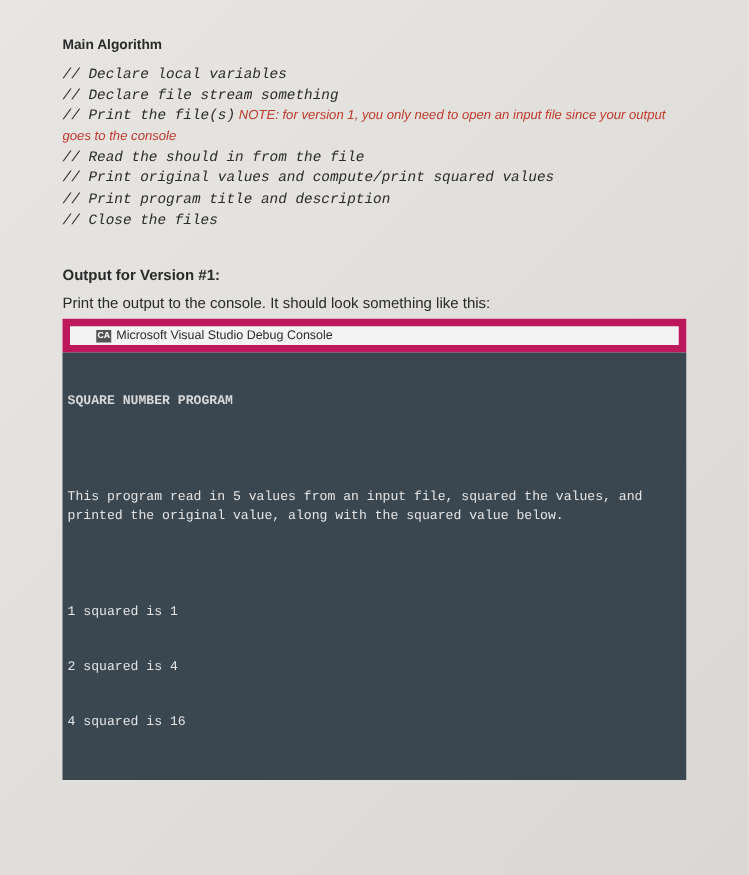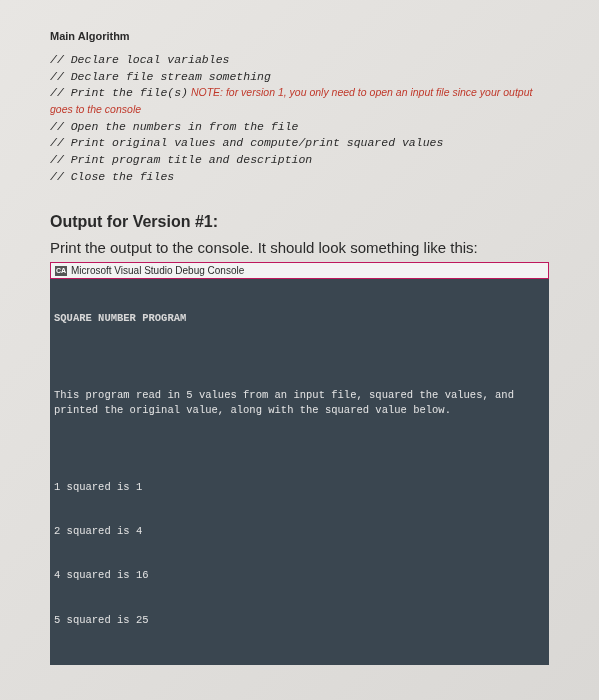--- a/index.html
+++ b/index.html
@@ -32,31 +32,31 @@
     .red-note {
       color: #c0392b;
       font-family: Arial, sans-serif;
       font-size: 10.5px;
     }
     .section-gap {
       margin-top: 28px;
     }
     .subheading {
       font-weight: bold;
-      font-size: 16px;
+      font-size: 12px;
       margin-bottom: 8px;
     }
     .plain-text {
-      font-size: 15px;
+      font-size: 12px;
       margin-bottom: 6px;
     }
     .console-titlebar {
       background: #f3f3f3;
-      border: 1px solid #be185d;
-      padding: 2px 4px;
+      border: 6px solid #be185d;
+      padding: 2px 21px;
       font-size: 10px;
       display: flex;
       align-items: center;
       gap: 4px;
       margin-top: 6px;
     }
     .vs-icon {
       display: inline-flex;
       width: 12px;
       height: 10px;
@@ -85,21 +85,21 @@
 <body>
 
 <div class="heading">Main Algorithm</div>
 
 <div class="code-comment">
   <div>// Declare local variables</div>
   <div>// Declare file stream something</div>
   <div>
     <span>// Print the file(s)</span><span class="red-note"><span> NOTE: </span><span>for version 1, you only need to open an input file since your output goes to the console</span></span>
   </div>
-  <div>// Open the numbers in from the file</div>
+  <div>// Read the should in from the file</div>
   <div>// Print original values and compute/print squared values</div>
   <div>// Print program title and description</div>
   <div>// Close the files</div>
 </div>
 
 <div class="section-gap">
   <div class="subheading">Output for Version #1:</div>
   <div class="plain-text">Print the output to the console. It should look something like this:</div>
 
   <div class="console-titlebar">
@@ -108,15 +108,14 @@
   </div>
   <div class="console-body">
     <div class="console-header-line">SQUARE NUMBER PROGRAM</div>
     <div style="height:4px"></div>
     <div>This program read in 5 values from an input file, squared the values, and
 printed the original value, along with the squared value below.</div>
     <div style="height:4px"></div>
     <div>1 squared is 1</div>
     <div>2 squared is 4</div>
     <div>4 squared is 16</div>
-    <div>5 squared is 25</div>
   </div>
 </div>
 
 </body></html>

